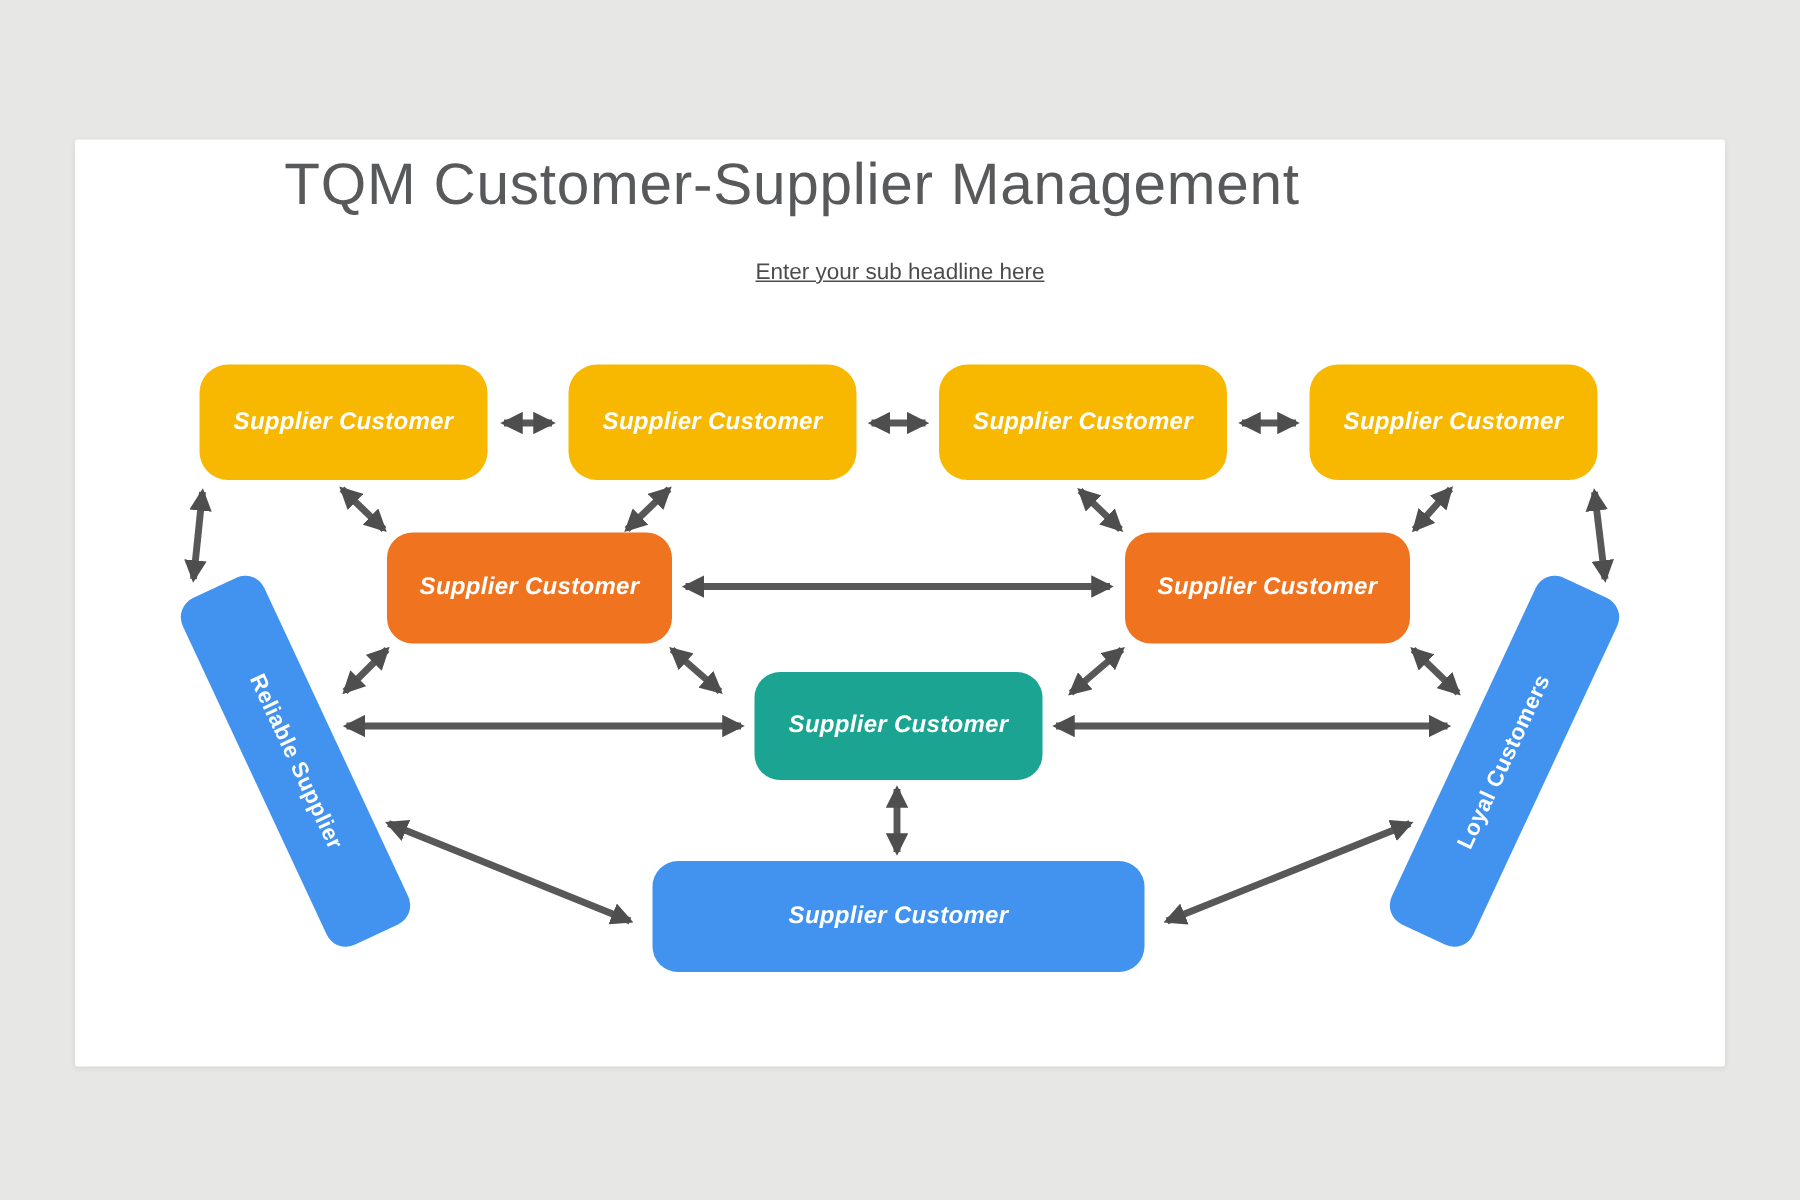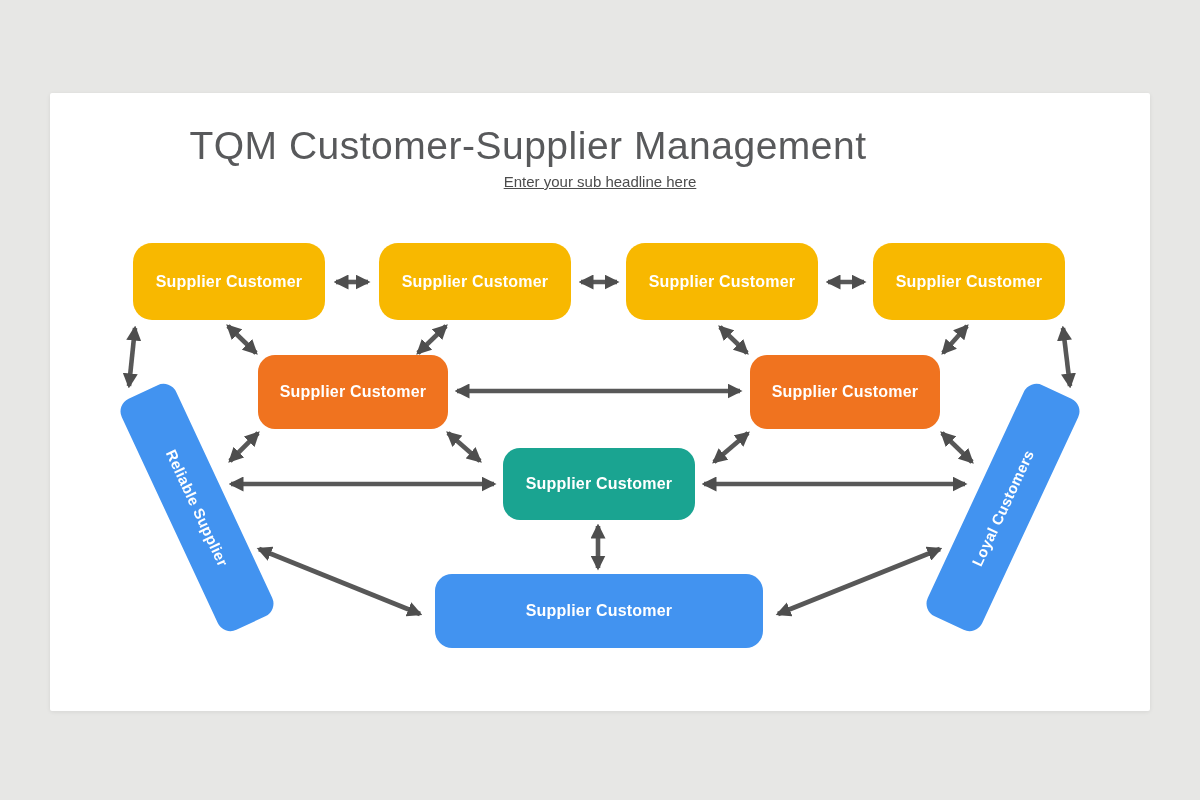--- a/index.html
+++ b/index.html
@@ -16,21 +16,21 @@
   .slide{
     position:absolute;
     left:50px;top:93px;
     width:1100px;height:618px;
     background:#ffffff;
     border-radius:2px;
     box-shadow:0 1px 4px rgba(0,0,0,0.08);
   }
   .title{
     position:absolute;
-    left:0;top:124px;
+    left:0;top:102px;
     width:1056px;
     text-align:center;
     font-size:39px;
     font-weight:400;
     color:#58595b;
     letter-spacing:0.5px;
   }
   .subtitle{
     position:absolute;
     left:0;top:173px;
@@ -51,20 +51,21 @@
     position:absolute;
     display:flex;
     align-items:center;
     justify-content:center;
     color:#ffffff;
     font-size:16px;
     font-weight:700;
     letter-spacing:0.2px;
     border-radius:19px;
     text-align:center;
+    font-style:italic;
   }
   .node-yellow{background:#f8b800;}
   .node-orange{background:#f0731f;}
   .node-teal{background:#1aa491;border-radius:17px;}
   .node-blue{background:#4293f0;border-radius:17px;}
   .bar{
     position:absolute;
     width:60px;height:255px;
     background:#4293f0;
     border-radius:14px;

